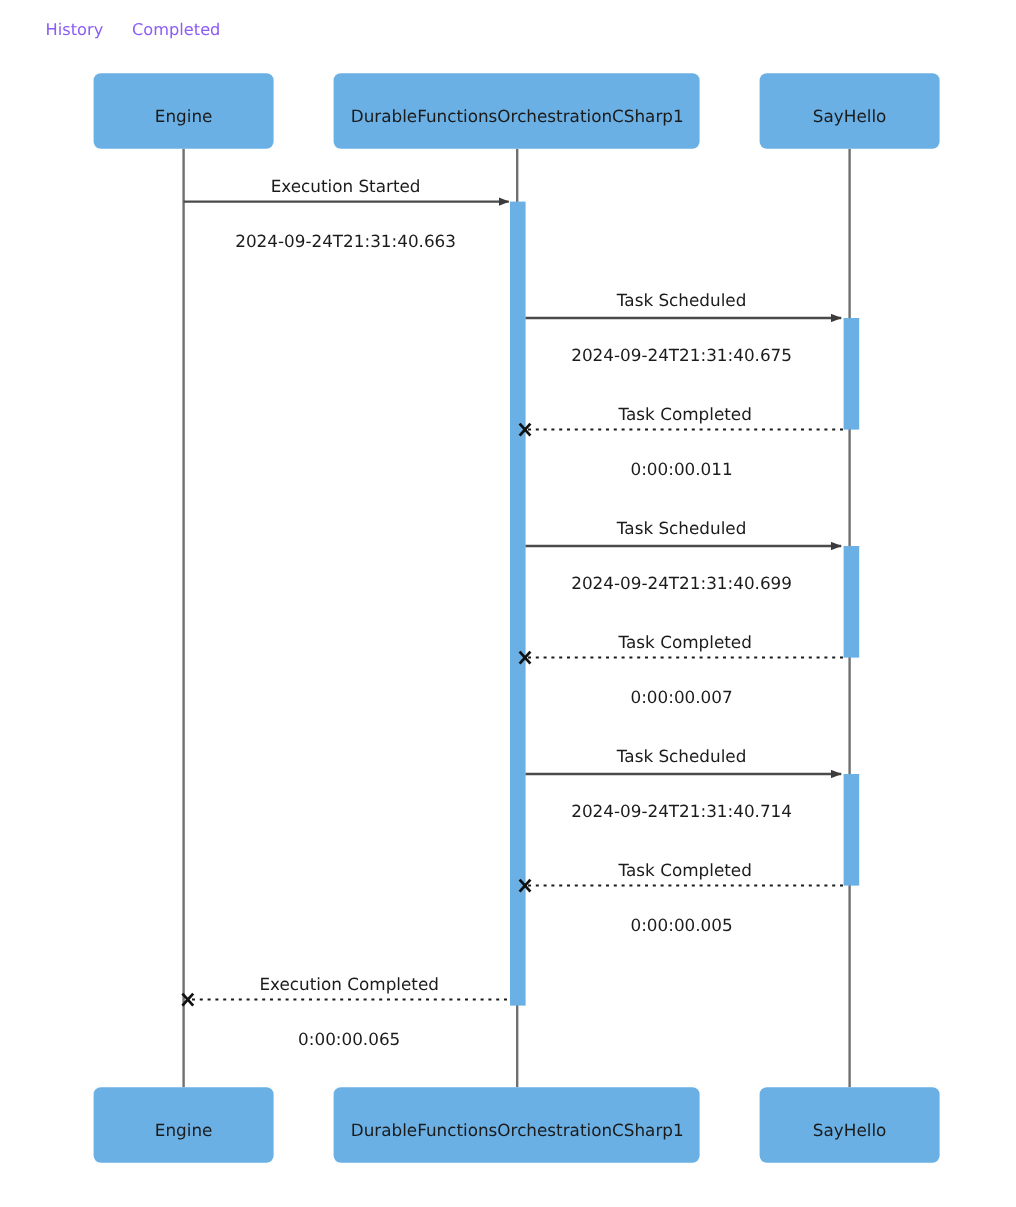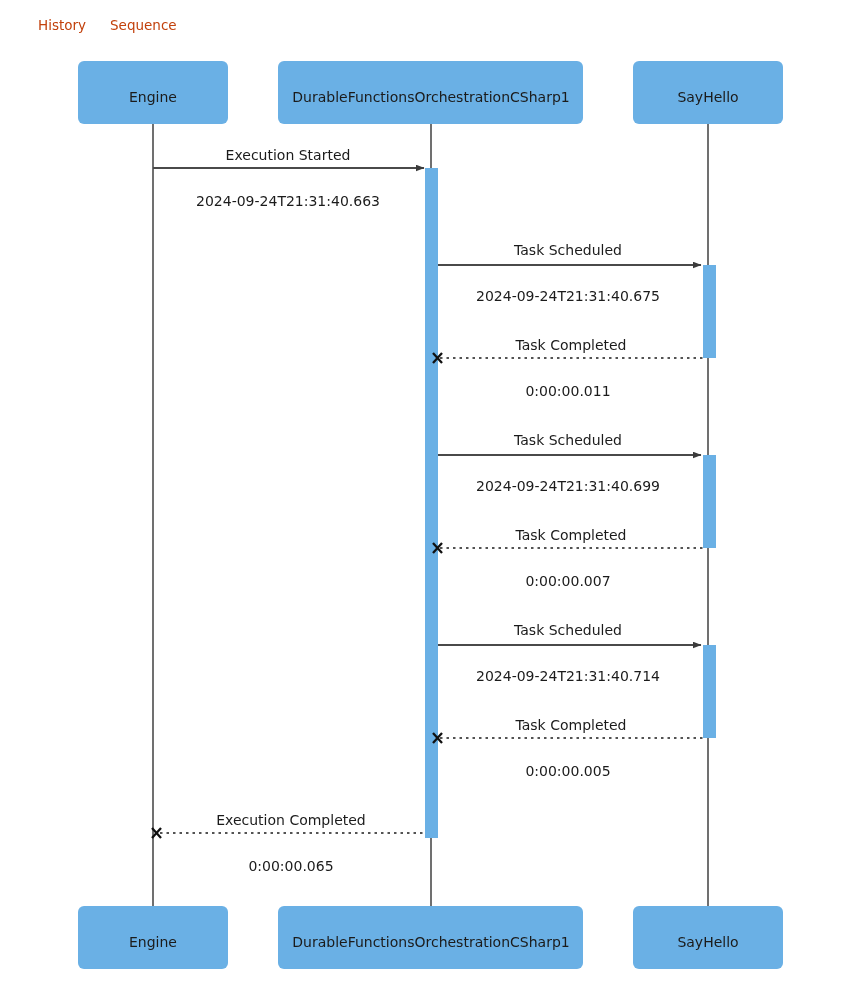--- a/index.html
+++ b/index.html
@@ -24,21 +24,21 @@
     width: 847px;
     height: 52px;
     display: flex;
     align-items: center;
     gap: 0px;
     padding-left: 26px;
     box-sizing: border-box;
   }
   .tab {
     font-size: 13.5px;
-    color: #c2410c;
+    color: #8b5cf6;
     padding: 6px 10px;
     border: 2px solid transparent;
     border-radius: 7px;
     line-height: 1;
     position: relative;
     white-space: nowrap;
     background: transparent;
   }
   .tab-inner {
     display: block;
@@ -89,21 +89,21 @@
   }
 </style>
 </head>
 <body>
 
 <div class="tabbar">
   <div class="tab">
     <span class="tab-inner">History</span>
   </div>
   <div class="tab">
-    <span class="tab-inner">Sequence</span>
+    <span class="tab-inner">Completed</span>
   </div>
 </div>
 
 <div class="diagram">
 <svg width="847" height="1006" viewBox="0 0 847 1006" xmlns="http://www.w3.org/2000/svg">
   <defs>
     <marker id="arrowhead" markerWidth="9" markerHeight="7" refX="8.5" refY="3.5" orient="auto" markerUnits="userSpaceOnUse">
       <polygon points="0 0, 9 3.5, 0 7" fill="#3b3b3b"></polygon>
     </marker>
   </defs>

